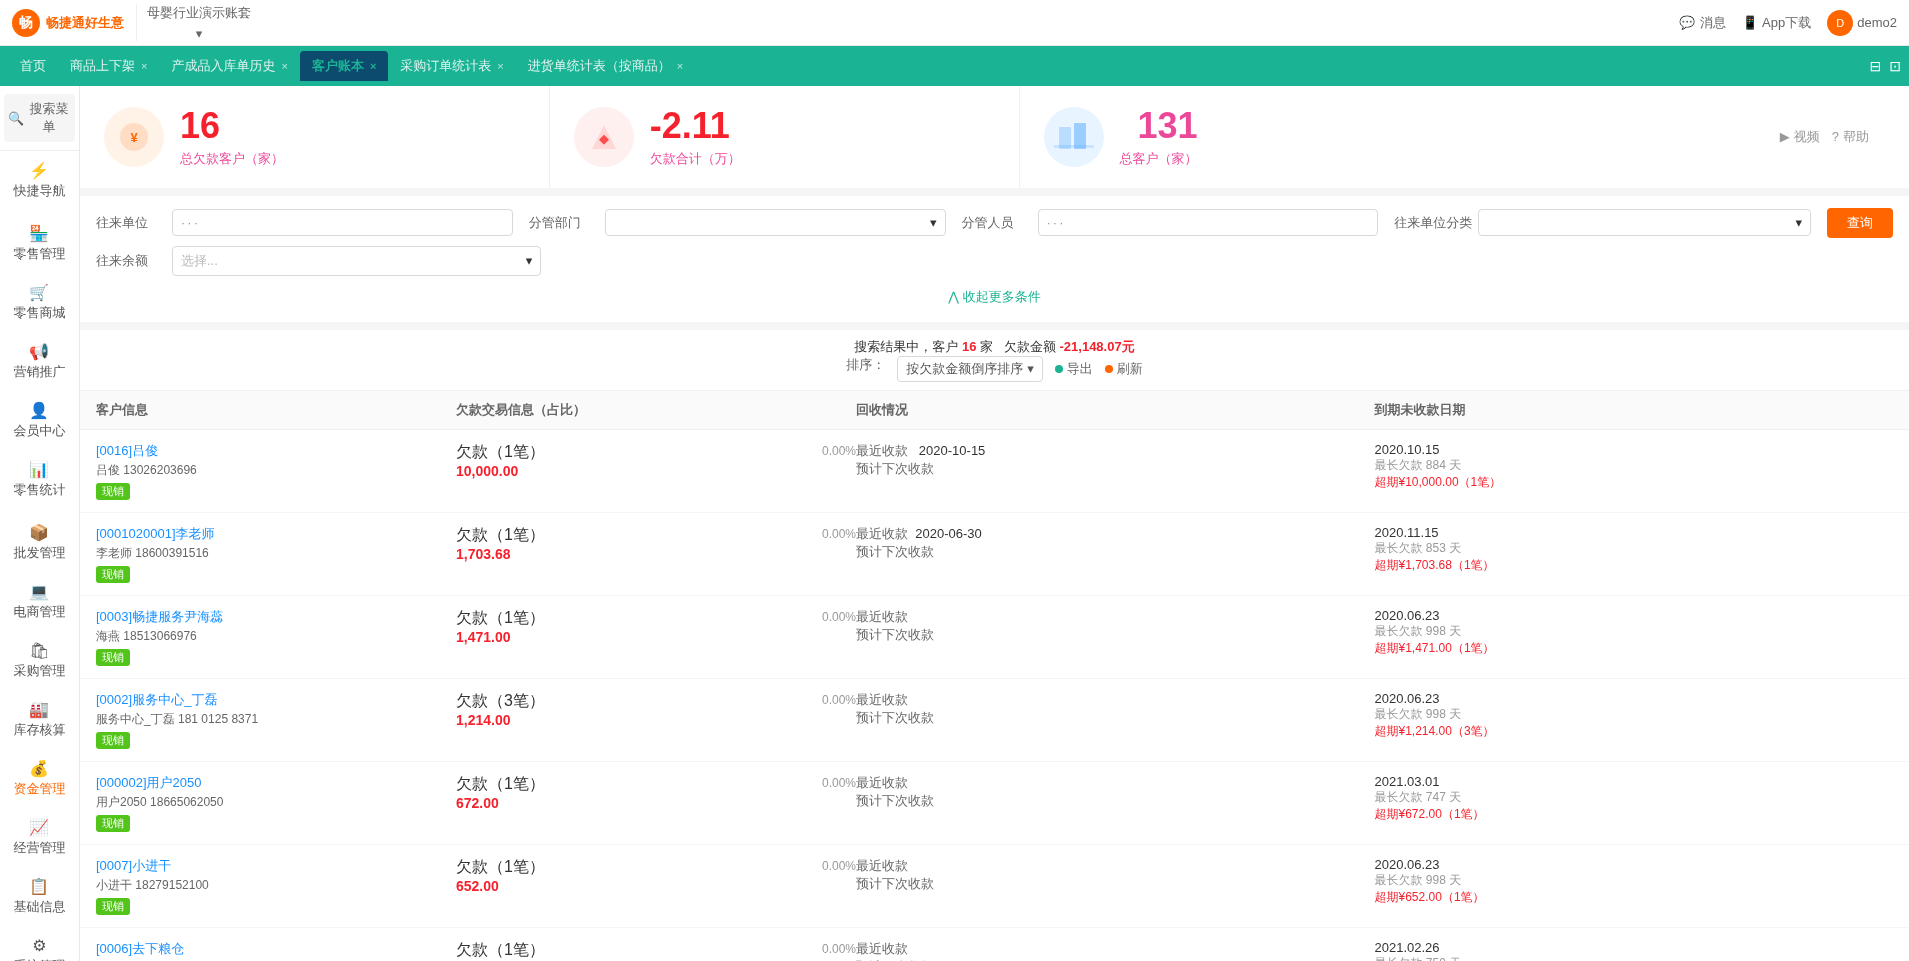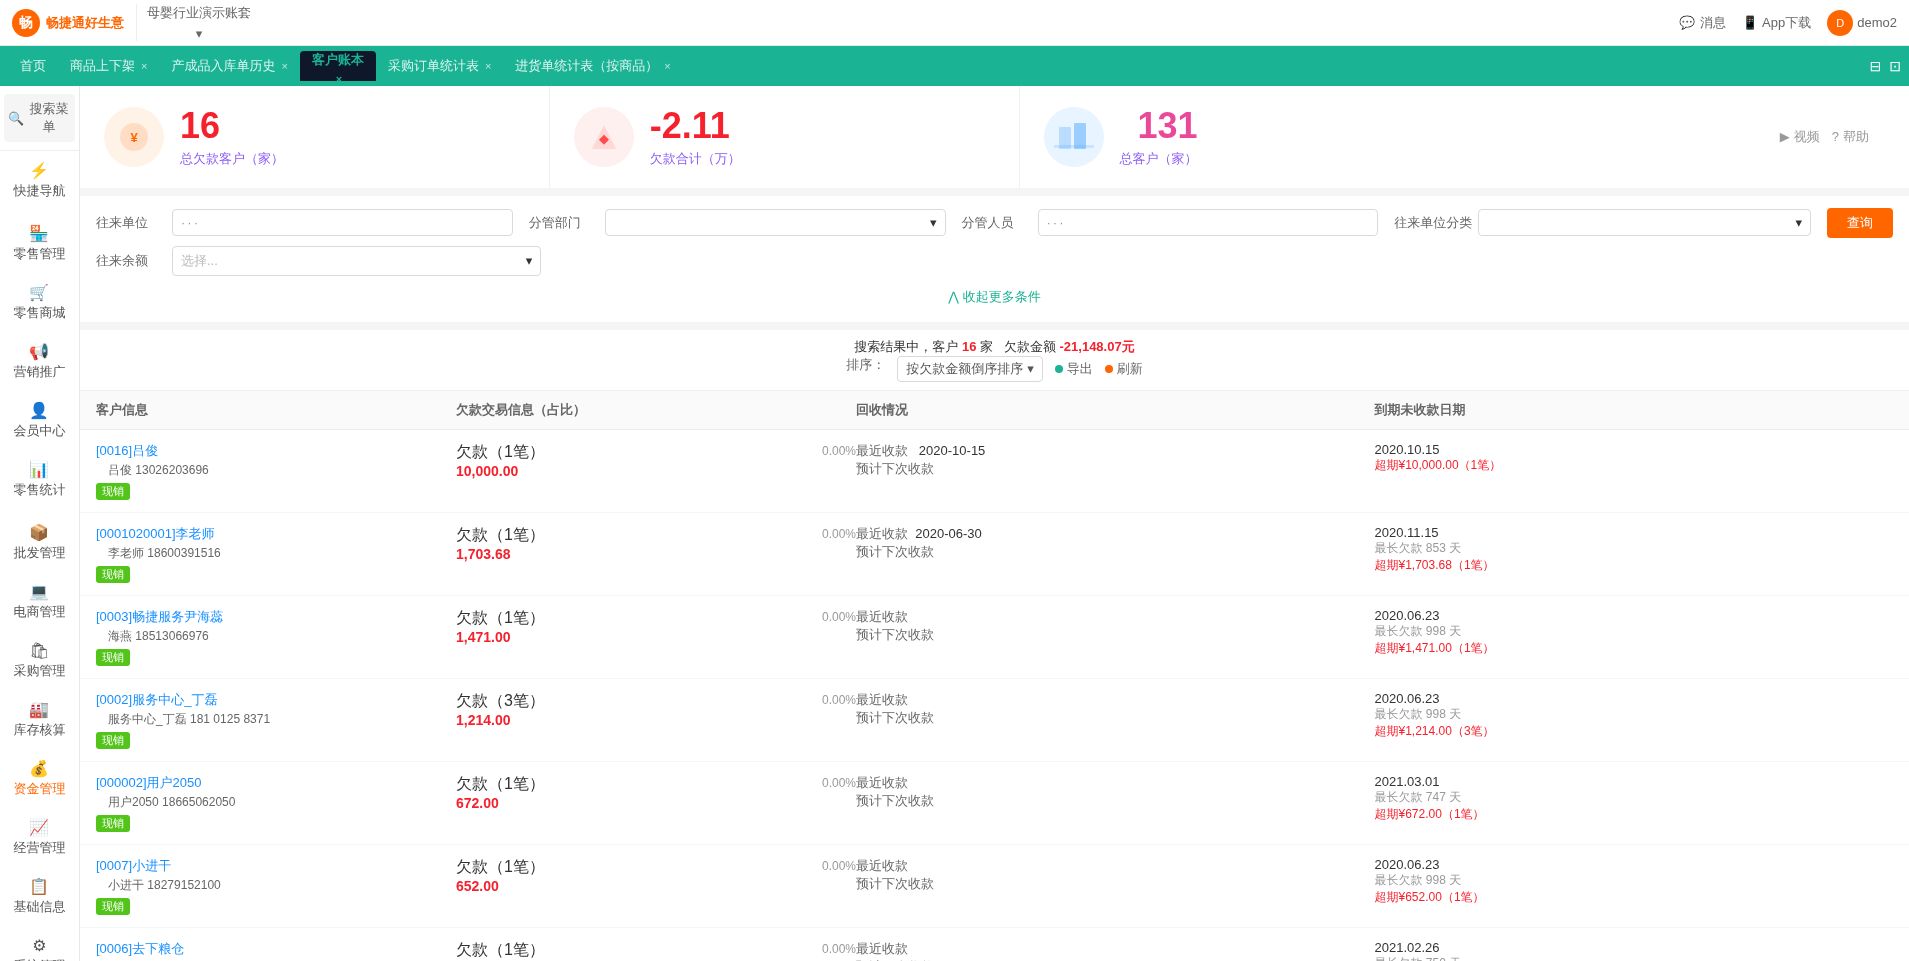--- a/index.html
+++ b/index.html
@@ -11,21 +11,21 @@
     .logo-area { display: flex; align-items: center; gap: 6px; }
     .logo-icon { width: 28px; height: 28px; background: #ff6600; border-radius: 50%; display: flex; align-items: center; justify-content: center; color: white; font-size: 14px; font-weight: bold; }
     .logo-text { color: #ff6600; font-size: 13px; font-weight: bold; }
     .store-selector { display: flex; align-items: center; gap: 4px; color: #666; font-size: 12px; cursor: pointer; border-left: 1px solid #eee; padding-left: 10px; margin-left: 4px; flex-direction: column; }
     .top-bar-right { display: flex; align-items: center; gap: 16px; color: #666; font-size: 13px; }
     .top-right-item { display: flex; align-items: center; gap: 4px; cursor: pointer; }
 
     
     .tab-bar { background: #1ab394; height: 40px; display: flex; align-items: center; padding: 0 8px; flex-shrink: 0; overflow: hidden; }
     .tab-item { display: flex; align-items: center; gap: 4px; padding: 0 12px; height: 30px; border-radius: 4px 4px 0 0; cursor: pointer; color: rgba(255,255,255,0.85); font-size: 13px; white-space: nowrap; }
-    .tab-item.active { background: #0f172a; color: #1ab394; font-weight: bold; flex-direction: column; }
+    .tab-item.active { background: #0c4a6e; color: #1ab394; font-weight: bold; }
     .tab-item .tab-close { color: rgba(255,255,255,0.7); font-size: 11px; margin-left: 2px; }
     .tab-item.active .tab-close { color: #1ab394; }
     .tab-bar-actions { margin-left: auto; display: flex; gap: 8px; color: white; font-size: 16px; cursor: pointer; }
 
     
     .main-layout { display: flex; flex: 1; overflow: hidden; }
 
     
     .sidebar { width: 80px; background: #fff; border-right: 1px solid #e8e8e8; display: flex; flex-direction: column; flex-shrink: 0; overflow-y: auto; }
     .sidebar-search { padding: 8px 4px; border-bottom: 1px solid #eee; }
@@ -43,21 +43,21 @@
     .stat-card { flex: 1; padding: 20px 24px; display: flex; align-items: center; gap: 16px; border-right: 1px solid #f0f0f0; }
     .stat-card:last-child { border-right: none; }
     .stat-icon { width: 60px; height: 60px; border-radius: 50%; display: flex; align-items: center; justify-content: center; font-size: 28px; flex-shrink: 0; }
     .stat-icon.orange { background: #fff3e8; color: #ff6600; }
     .stat-icon.pink { background: #fff0f0; color: #ff4d4d; }
     .stat-icon.blue { background: #e8f4ff; color: #4da6ff; }
     .stat-content { flex: 1; }
     .stat-number { font-size: 36px; font-weight: bold; line-height: 1.1; }
     .stat-number.red { color: #f5222d; }
     .stat-number.dark { color: #ec4899; font-weight: 700; text-align: right; }
-    .stat-label { font-size: 13px; color: #8b5cf6; margin-top: 4px; }
+    .stat-label { font-size: 13px; color: #ec4899; margin-top: 4px; }
 
     
     .filter-bar { background: #fff; padding: 12px 16px; margin-bottom: 8px; }
     .filter-row { display: flex; align-items: center; gap: 16px; margin-bottom: 8px; flex-wrap: wrap; }
     .filter-row:last-child { margin-bottom: 0; }
     .filter-item { display: flex; align-items: center; gap: 6px; flex: 1; min-width: 200px; }
     .filter-label { color: #666; font-size: 13px; white-space: nowrap; min-width: 70px; }
     .filter-input { flex: 1; border: 1px solid #d9d9d9; border-radius: 4px; padding: 5px 8px; font-size: 13px; outline: none; color: #333; cursor: pointer; display: flex; align-items: center; justify-content: space-between; background: #fff; }
     .filter-input .dots { color: #999; letter-spacing: 2px; }
     .filter-select { flex: 1; border: 1px solid #d9d9d9; border-radius: 4px; padding: 5px 8px; font-size: 13px; outline: none; color: #333; background: #fff; display: flex; align-items: center; justify-content: space-between; cursor: pointer; }
@@ -73,21 +73,21 @@
     .action-btn { display: flex; align-items: center; gap: 4px; cursor: pointer; color: #666; }
     .action-btn .dot { width: 8px; height: 8px; border-radius: 50%; display: inline-block; }
     .action-btn .dot.green { background: #1ab394; }
     .action-btn .dot.orange { background: #ff6600; }
 
     
     .data-table { background: #fff; }
     .table-header { display: grid; grid-template-columns: 360px 400px 1fr 1fr; padding: 10px 16px; background: #fafafa; border-bottom: 1px solid #eee; font-size: 13px; color: #666; font-weight: bold; }
     .table-row { display: grid; grid-template-columns: 360px 400px 1fr 1fr; padding: 12px 16px; border-bottom: 1px solid #f5f5f5; align-items: start; }
     .customer-name { color: #1890ff; font-size: 13px; cursor: pointer; text-decoration: none; }
-    .customer-sub { color: #666; font-size: 12px; margin-top: 2px; margin-left: 12px; }
+    .customer-sub { color: #666; font-size: 12px; margin-top: 2px; }
     .tag-green { display: inline-block; background: #52c41a; color: #fff; font-size: 11px; padding: 1px 6px; border-radius: 3px; margin-top: 4px; }
     .debt-count { color: #333; font-size: 16px; }
     .debt-amount { color: #f5222d; font-size: 14px; font-weight: bold; }
     .debt-percent { color: #999; font-size: 12px; margin-top: 2px; }
     .collection-info { font-size: 12px; color: #666; }
     .collection-date { color: #333; }
     .overdue-info { font-size: 12px; color: #666; }
     .overdue-date { color: #333; font-size: 13px; }
     .overdue-link { color: #f5222d; font-size: 12px; cursor: pointer; }
     .overdue-days { color: #999; font-size: 12px; }
@@ -380,20 +380,21 @@
         </div>
         <div class="collection-info">
           <div>
             <span>最近收款</span>&nbsp;&nbsp;
             <span class="collection-date">2020-10-15</span>
           </div>
           <div>预计下次收款</div>
         </div>
         <div class="overdue-info">
           <div class="overdue-date">2020.10.15</div>
+          <div class="overdue-days">最长欠款 884 天</div>
           <div class="overdue-link">超期¥10,000.00（1笔）</div>
         </div>
       </div>
 
       <div class="table-row">
         <div>
           <div><a class="customer-name" href="#"><span>[0001020001]</span><span>李老师</span></a></div>
           <div class="customer-sub">李老师 18600391516</div>
           <span class="tag-green">现销</span>
         </div>

